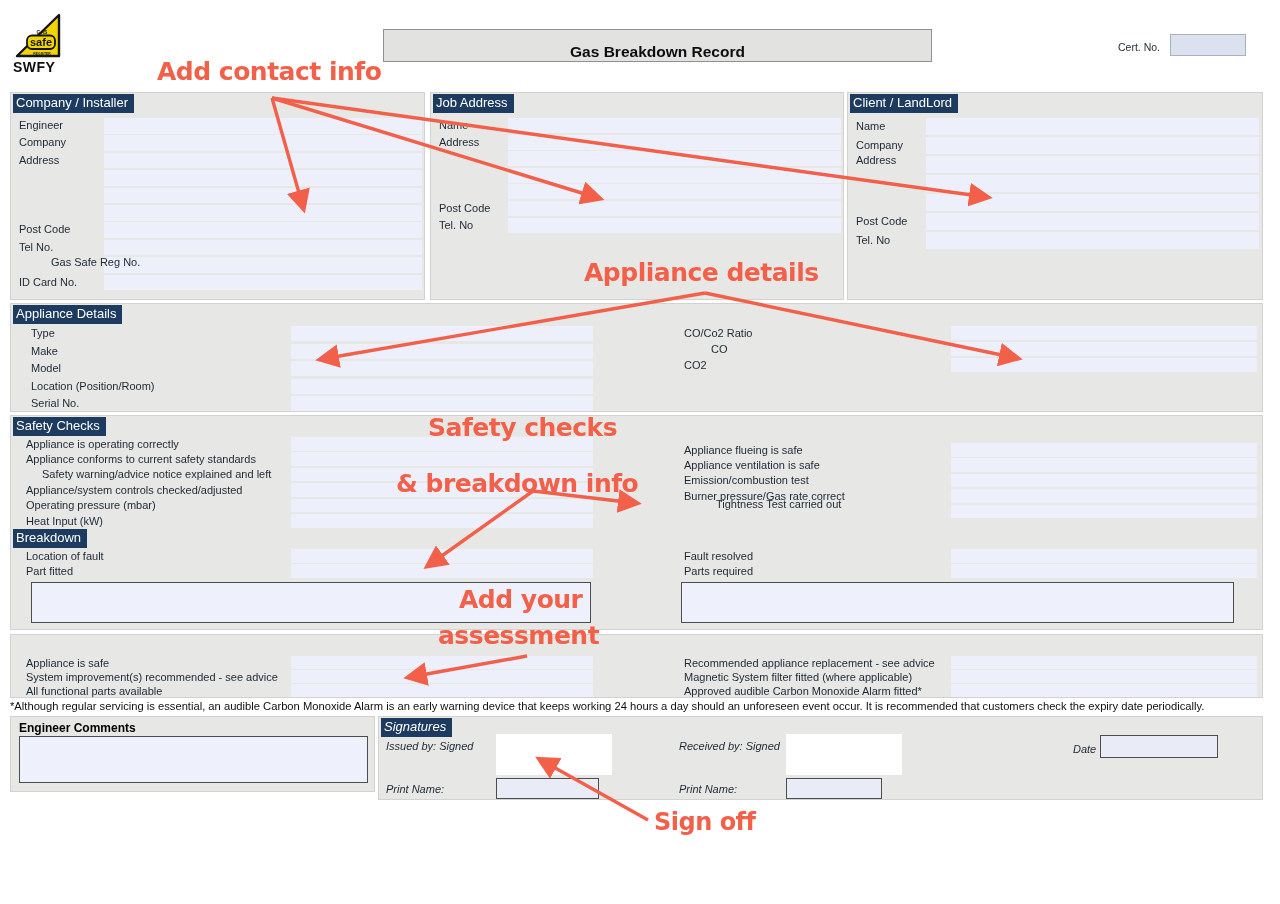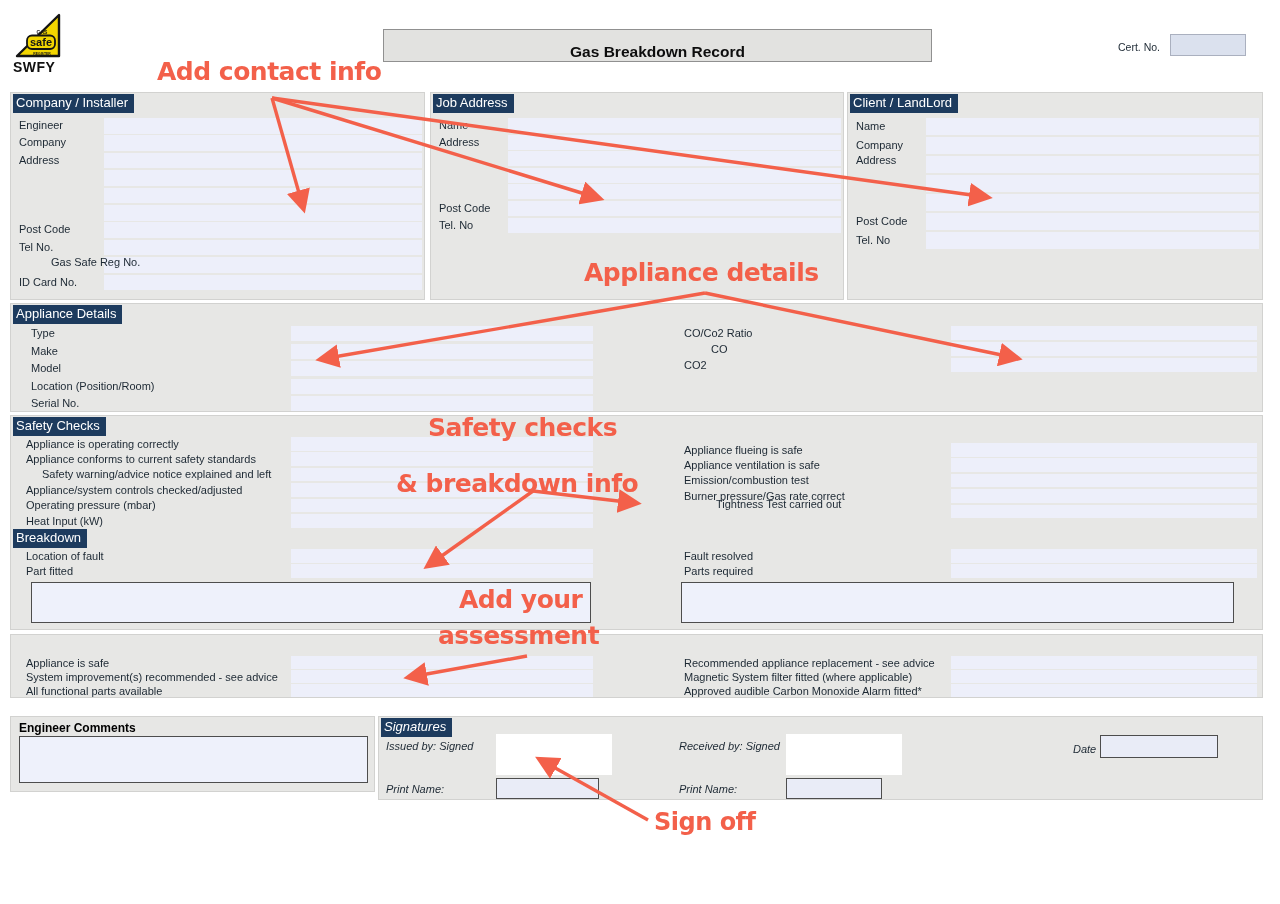--- a/index.html
+++ b/index.html
@@ -187,20 +187,21 @@
     <div class="flabel" style="left:15px;top:35.5px;">System improvement(s) recommended - see advice</div>
     <div class="flabel" style="left:15px;top:49.5px;">All functional parts available</div>
     <div class="frow" style="left:940px;top:21px;width:306px;height:12.5px;"></div>
     <div class="frow" style="left:940px;top:35px;width:306px;height:12.5px;"></div>
     <div class="frow" style="left:940px;top:49px;width:306px;height:12.5px;"></div>
     <div class="flabel" style="left:673px;top:21.5px;">Recommended appliance replacement - see advice</div>
     <div class="flabel" style="left:673px;top:35.5px;">Magnetic System filter fitted (where applicable)</div>
     <div class="flabel" style="left:673px;top:49.5px;">Approved audible Carbon Monoxide Alarm fitted*</div>
   </div>
 
+  <div id="footnote">*Although regular servicing is essential, an audible Carbon Monoxide Alarm is an early warning device that keeps working 24 hours a day should an unforeseen event occur. It is recommended that customers check the expiry date periodically.</div>
 
   <div class="section" style="left:10px;top:716px;width:365px;height:76px;">
     <div id="eng-comments-label">Engineer Comments</div>
     <div class="bigbox" style="left:8px;top:19px;width:349px;height:47px;"></div>
   </div>
 
   <div class="section" style="left:378px;top:716px;width:885px;height:84px;font-style:italic;">
     <div class="chip" style="left:2px;top:1px;">Signatures</div>
     <div class="flabel" style="left:7px;top:23px;">Issued by: Signed</div>
     <div class="whitebox" style="left:117px;top:17px;width:116px;height:41px;"></div>

